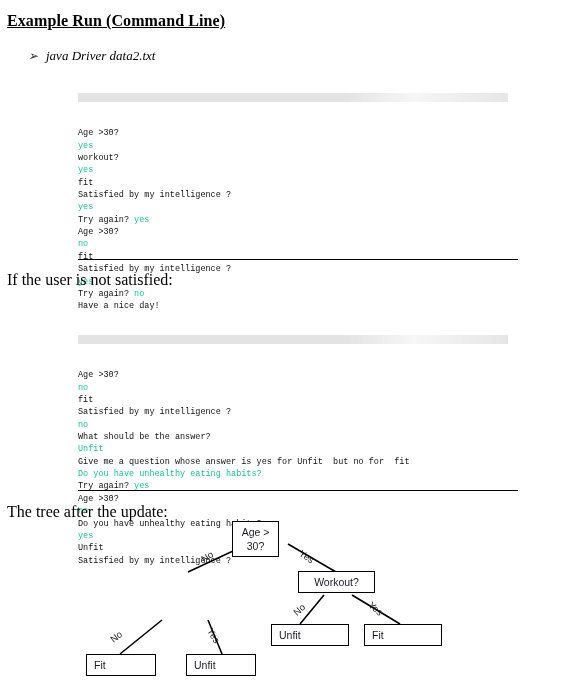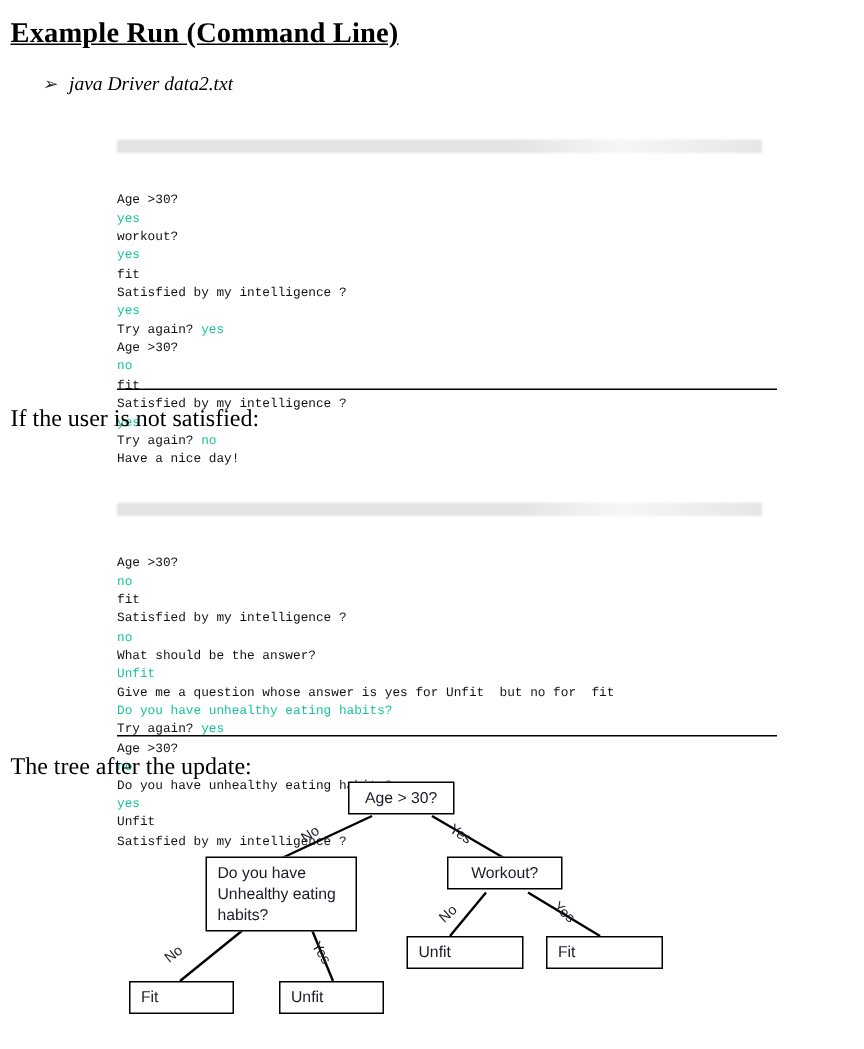--- a/index.html
+++ b/index.html
@@ -15,21 +15,21 @@
     overflow: hidden;
     font-family: "Liberation Serif", "DejaVu Serif", serif;
     color: #000000;
   }
 
   
   .page-title {
     position: absolute;
     left: 7px;
     top: 12px;
-    font-size: 19px;
+    font-size: 16px;
     font-weight: bold;
     text-decoration: underline;
     letter-spacing: 0.1px;
     white-space: nowrap;
   }
   .bullet-line {
     position: absolute;
     left: 28px;
     top: 48px;
     font-size: 13px;
@@ -162,23 +162,22 @@
 
     <line x1="162" y1="108" x2="120" y2="142" stroke="#000" stroke-width="1.6"></line>
 
     <line x1="208" y1="108" x2="222" y2="142" stroke="#000" stroke-width="1.6"></line>
 
     <line x1="324" y1="83" x2="300" y2="112" stroke="#000" stroke-width="1.6"></line>
 
     <line x1="352" y1="83" x2="400" y2="112" stroke="#000" stroke-width="1.6"></line>
   </svg>
 
-  <div class="node center" style="left:232px; top:9px; width:71px;">Age &gt; 30?</div>
+  <div class="node center" style="left:232px; top:9px; width:47px;">Age &gt; 30?</div>
 
-  <div class="node left" style="left:137px; top:59px; width:101px;">Do you have<br>Unhealthy eating<br>habits?</div>
 
   <div class="node center" style="left:298px; top:59px; width:77px;">Workout?</div>
 
   <div class="node left" style="left:86px; top:142px; width:70px;">Fit</div>
 
   <div class="node left" style="left:186px; top:142px; width:70px;">Unfit</div>
 
   <div class="node left" style="left:271px; top:112px; width:78px;">Unfit</div>
 
   <div class="node left" style="left:364px; top:112px; width:78px;">Fit</div>

